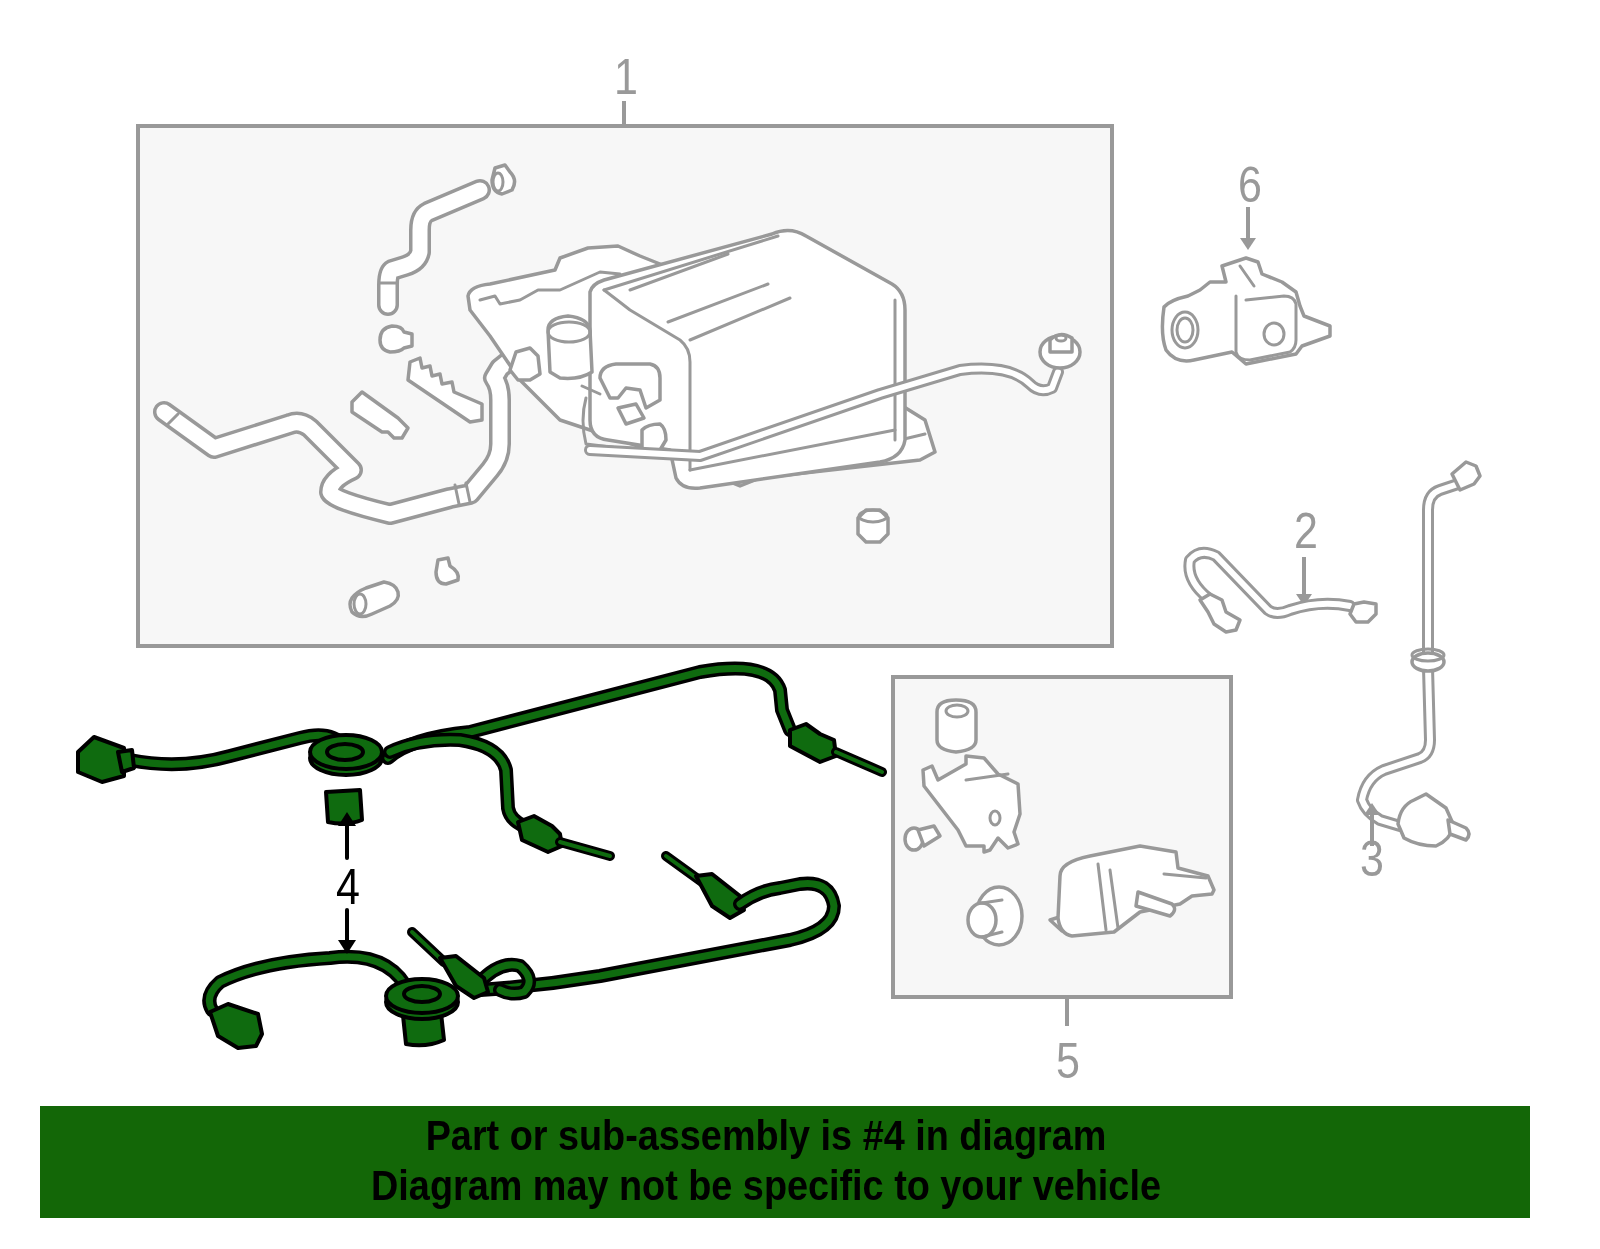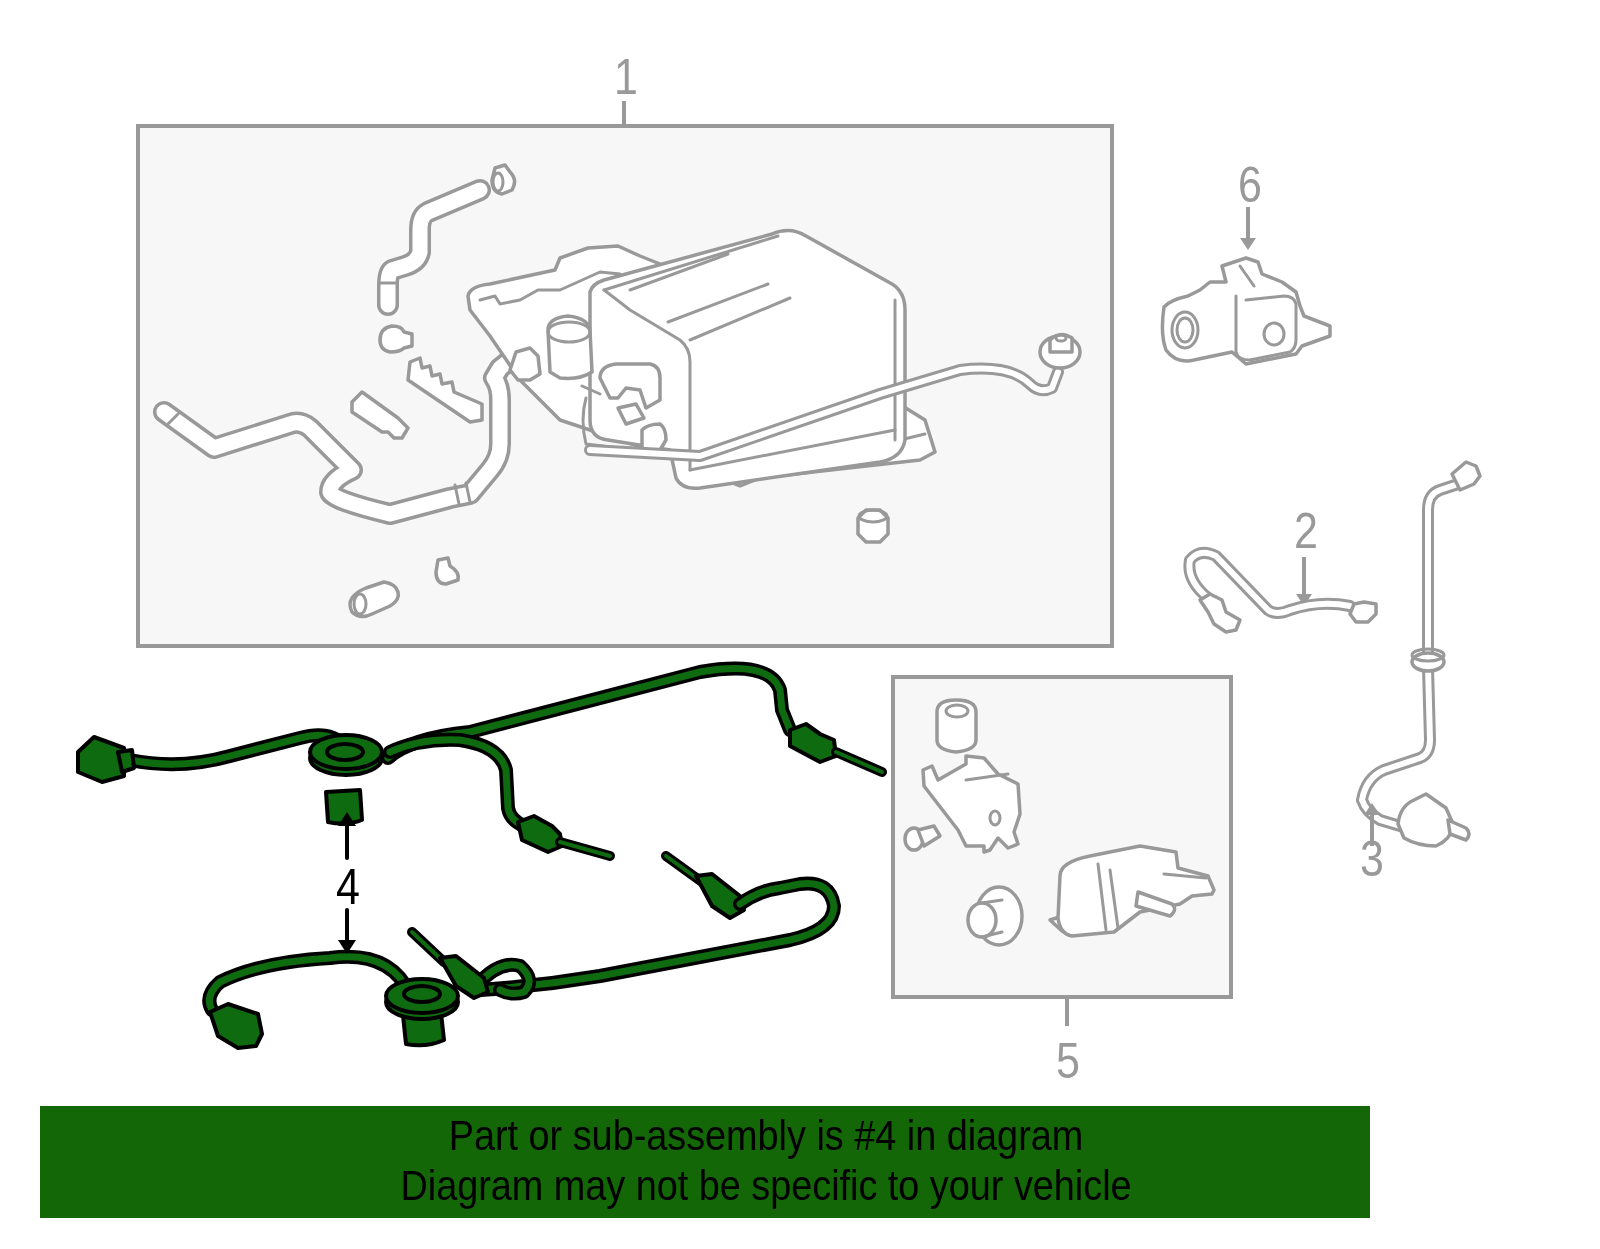--- a/index.html
+++ b/index.html
@@ -3,22 +3,22 @@
   <meta charset="utf-8">
   <style>
     html, body { margin: 0; padding: 0; background: #ffffff; }
     body { width: 1600px; height: 1249px; position: relative; overflow: hidden;
            font-family: "Liberation Sans", sans-serif; }
     #diagram { position: absolute; left: 0; top: 0; width: 1600px; height: 1249px; }
     .callout { position: absolute; font-family: "Liberation Sans", sans-serif;
                font-size: 50px; line-height: 1; transform: scaleX(0.86); transform-origin: center; }
     .callout.gray { color: #999999; }
     .callout.black { color: #000000; }
-    .banner { position: absolute; left: 40px; top: 1106px; width: 1330px; height: 112px;
-              background: #136707; }
+    .banner { position: absolute; left: 40px; top: 1106px; width: 1490px; height: 112px;
+              background: #136707; font-weight: bold; }
     .banner-line { position: absolute; left: 0; width: 1452px; text-align: center;
                    font-family: "Liberation Sans", sans-serif; font-size: 42px; color: #000;
                    line-height: 48px; transform: scaleX(0.9); transform-origin: 50% 50%; }
     .banner-line.l1 { top: 6px; }
     .banner-line.l2 { top: 56px; }
   </style>
 </head>
 <body>
 
 <svg id="diagram" viewBox="0 0 1600 1249" xmlns="http://www.w3.org/2000/svg">

